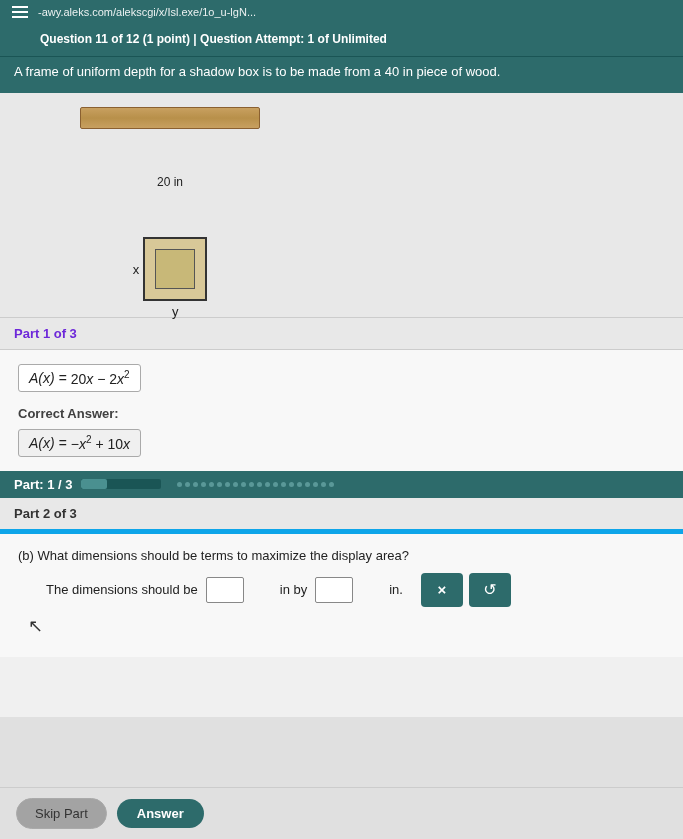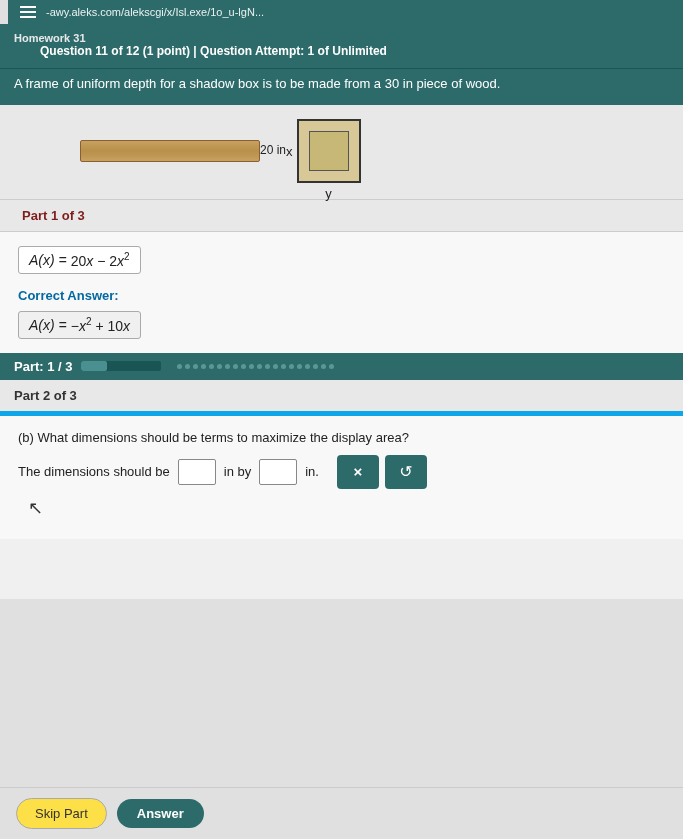--- a/index.html
+++ b/index.html
@@ -14,21 +14,20 @@
 
     
     .top-bar {
       background: #2d6b6b;
       color: white;
       padding: 6px 12px;
       font-size: 11px;
       display: flex;
       align-items: center;
       gap: 10px;
-      margin-left: 8px;
     }
     .top-bar .url {
       font-size: 11px;
       opacity: 0.9;
     }
     .hamburger {
       display: flex;
       flex-direction: column;
       gap: 3px;
       cursor: pointer;
@@ -72,23 +71,24 @@
     .diagram-area {
       background: #e8e8e8;
       padding: 14px 20px 16px 20px;
       display: flex;
       flex-direction: column;
       align-items: flex-start;
     }
 
     .diagram-container {
       display: flex;
-      flex-direction: row;
+      flex-direction: column;
       align-items: center;
       margin-left: 60px;
+      gap: 44px;
     }
 
     .wood-top {
       width: 180px;
       height: 22px;
       background: linear-gradient(180deg, #c8a060 0%, #b8904a 50%, #c8a060 100%);
       border: 1px solid #8a6030;
       border-radius: 2px;
       position: relative;
     }
@@ -147,24 +147,24 @@
     
     .divider {
       height: 1px;
       background: #ccc;
       margin: 0;
     }
 
     
     .part-header {
       background: #e8e8e8;
-      padding: 8px 22px;
-      font-size: 13px;
-      font-weight: bold;
-      color: #7f1d1d;
+      padding: 8px 14px;
+      font-size: 13px;
+      font-weight: bold;
+      color: #6d28d9;
       border-bottom: 1px solid #ccc;
     }
 
     .part-body {
       background: #f8f8f8;
       padding: 14px 18px;
     }
 
     .part-body-label {
       font-size: 13px;
@@ -189,21 +189,21 @@
       font-style: italic;
     }
 
     sup {
       font-size: 10px;
     }
 
     .correct-answer-label {
       font-size: 13px;
       font-weight: bold;
-      color: #0369a1;
+      color: #404040;
       margin-top: 14px;
       margin-bottom: 8px;
     }
 
     .correct-function-box {
       display: inline-flex;
       align-items: center;
       gap: 4px;
       background: #f0f0f0;
       border: 1px solid #aaa;
@@ -277,20 +277,21 @@
       display: flex;
       align-items: center;
       gap: 8px;
       margin-top: 10px;
       flex-wrap: wrap;
     }
 
     .dim-text {
       font-size: 13px;
       color: #222;
+      margin-left: 28px;
     }
 
     .dim-input {
       width: 38px;
       height: 26px;
       border: 1px solid #888;
       border-radius: 2px;
       background: white;
       font-size: 13px;
       text-align: center;
@@ -353,21 +354,21 @@
       align-items: center;
       gap: 10px;
       border-top: 1px solid #ccc;
       position: absolute;
       bottom: 0;
       left: 0;
       right: 0;
     }
 
     .btn-skip {
-      background: #fde047;
+      background: #a3a3a3;
       border: 1px solid #aaa;
       border-radius: 18px;
       padding: 7px 18px;
       font-size: 13px;
       color: #333;
       cursor: pointer;
       text-align: right;
     }
 
     .btn-check {
@@ -387,26 +388,25 @@
 <div class="top-bar">
   <div class="hamburger">
     <span></span>
       <span></span>
       <span></span>
   </div>
   <span class="url">-awy.aleks.com/alekscgi/x/Isl.exe/1o_u-lgN...</span>
 </div>
 
 <div class="header">
-  <div class="homework-label">Homework 31</div>
   <div class="question-info">Question 11 of 12 (1 point)  |  Question Attempt: 1 of Unlimited</div>
 </div>
 
 <div class="question-text-area">
-  <span>A frame of uniform depth for a shadow box is to be made from a 30 in piece of wood.</span>
+  <span>A frame of uniform depth for a shadow box is to be made from a 40 in piece of wood.</span>
 </div>
 
 <div class="diagram-area">
   <div class="diagram-container">
 
     <div class="wood-top"></div>
     <div class="dim-20">20 in</div>
 
     <div class="frame-row">
       <span class="x-label">x</span>

